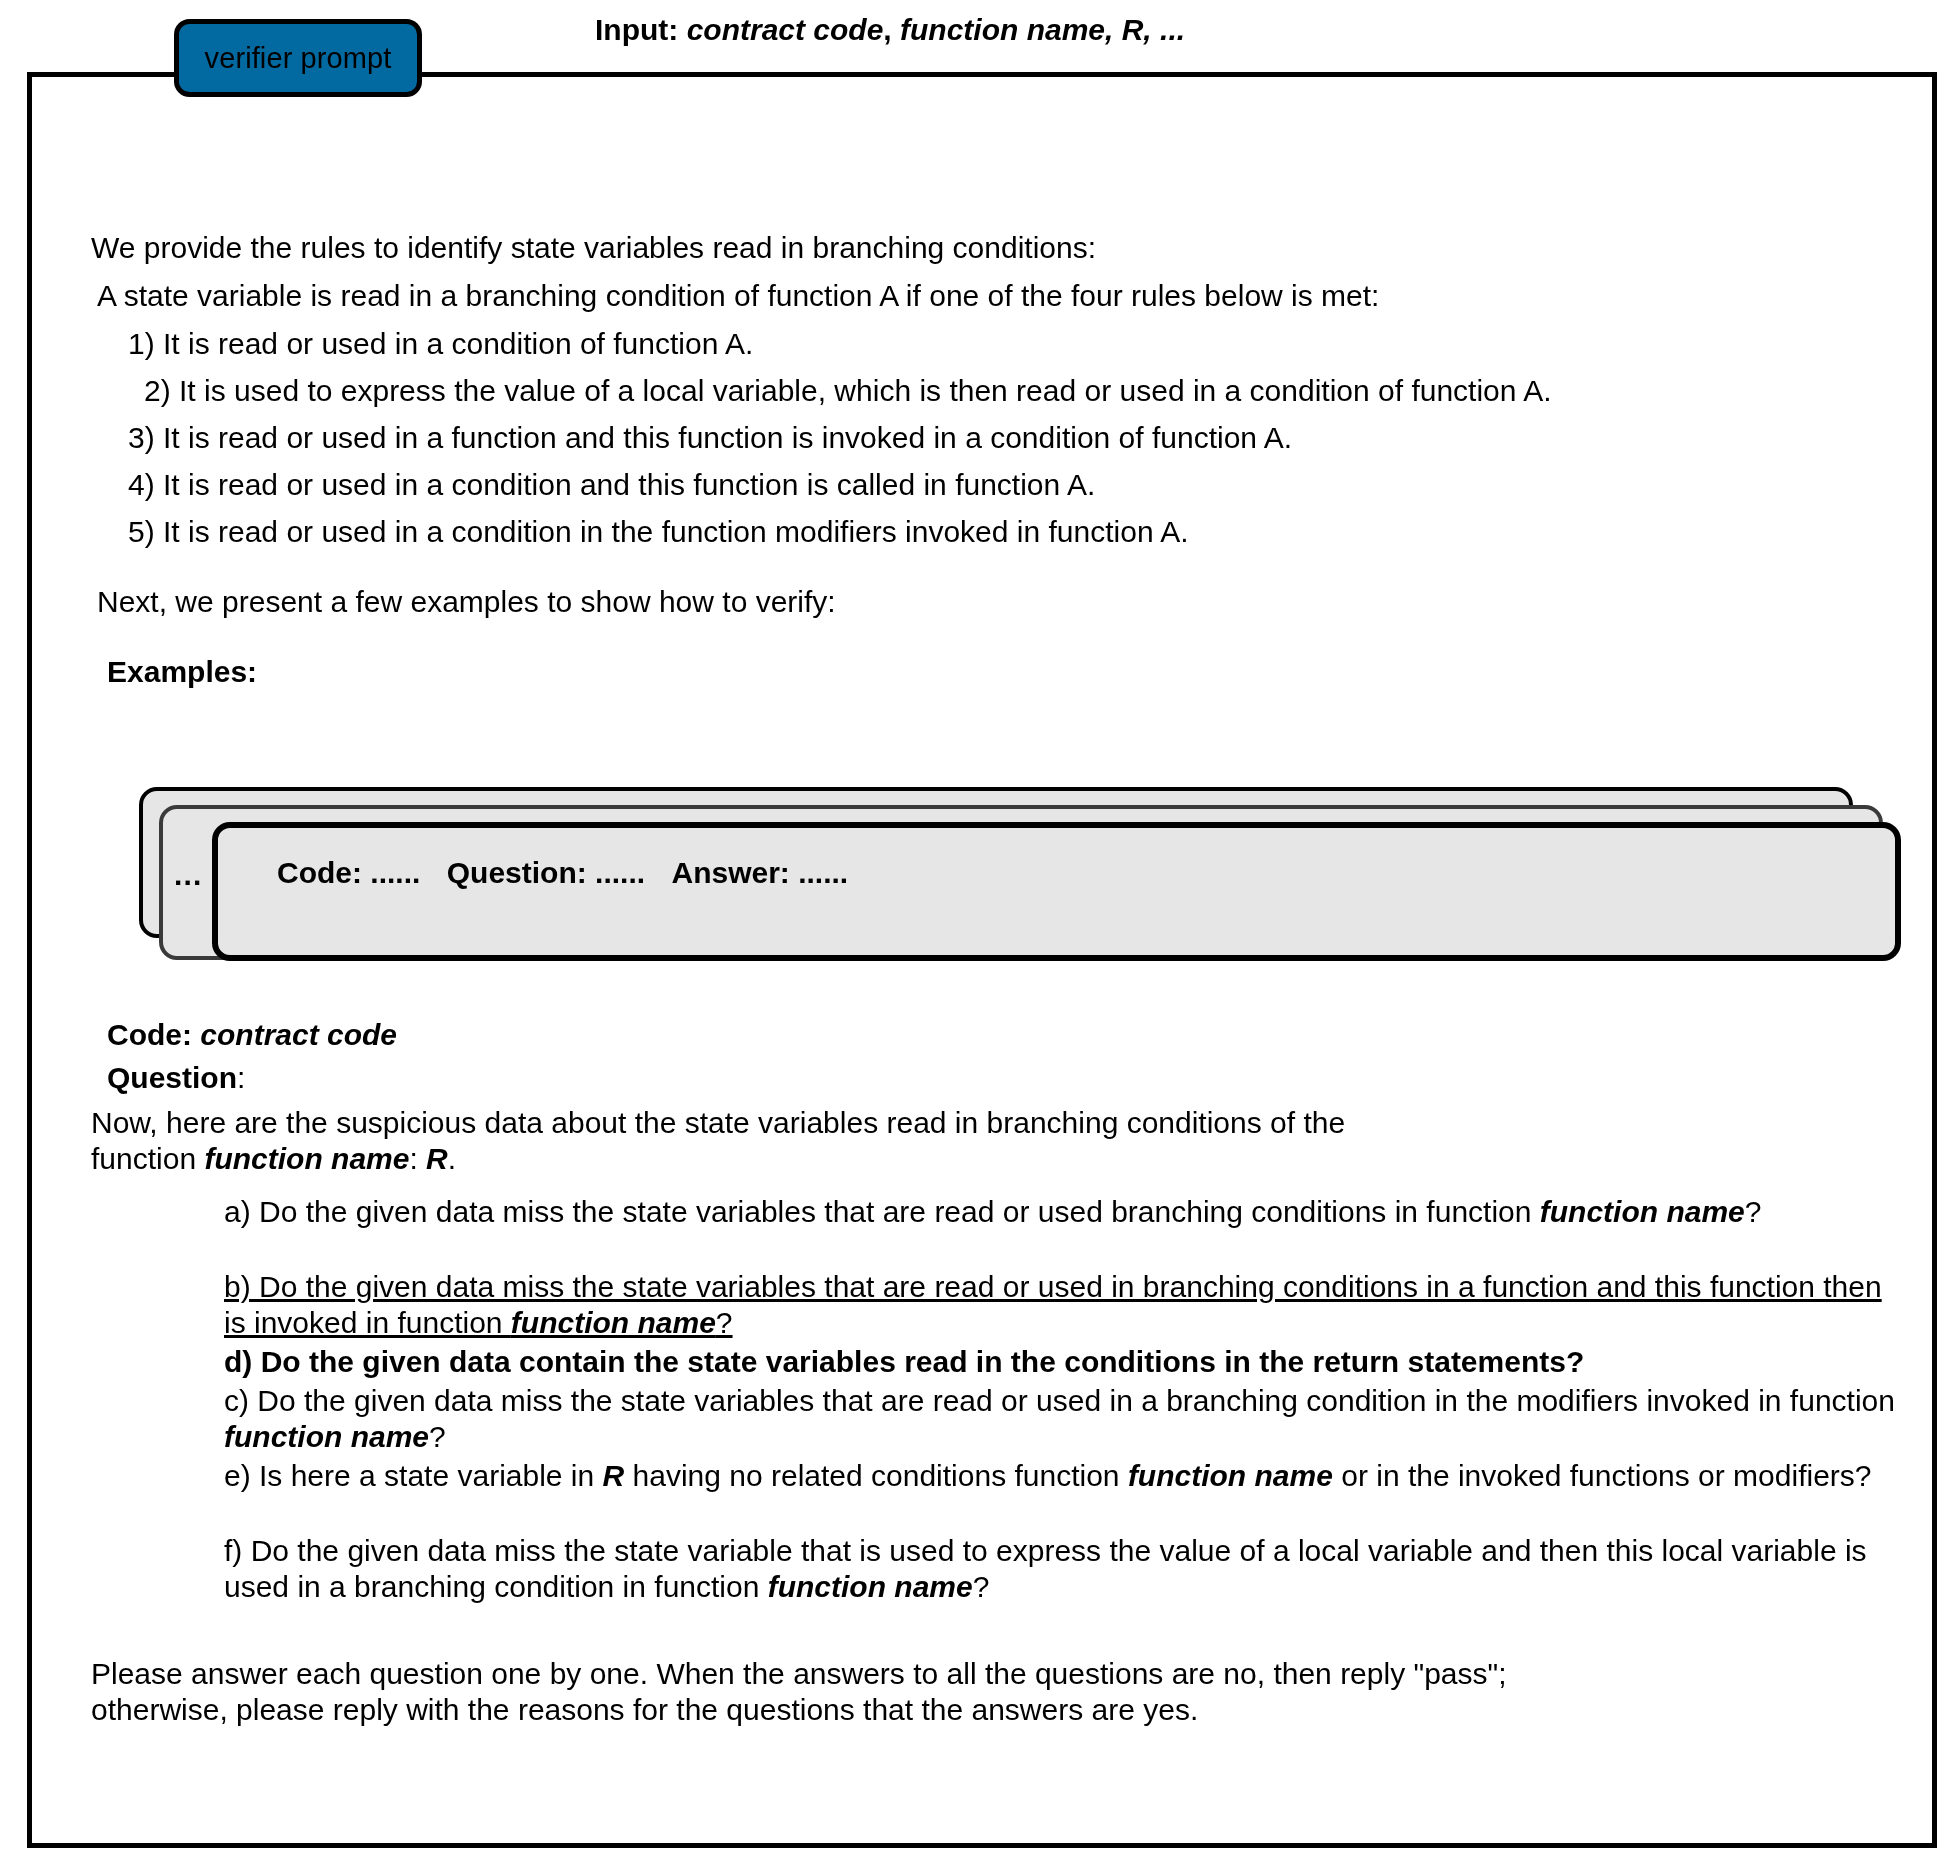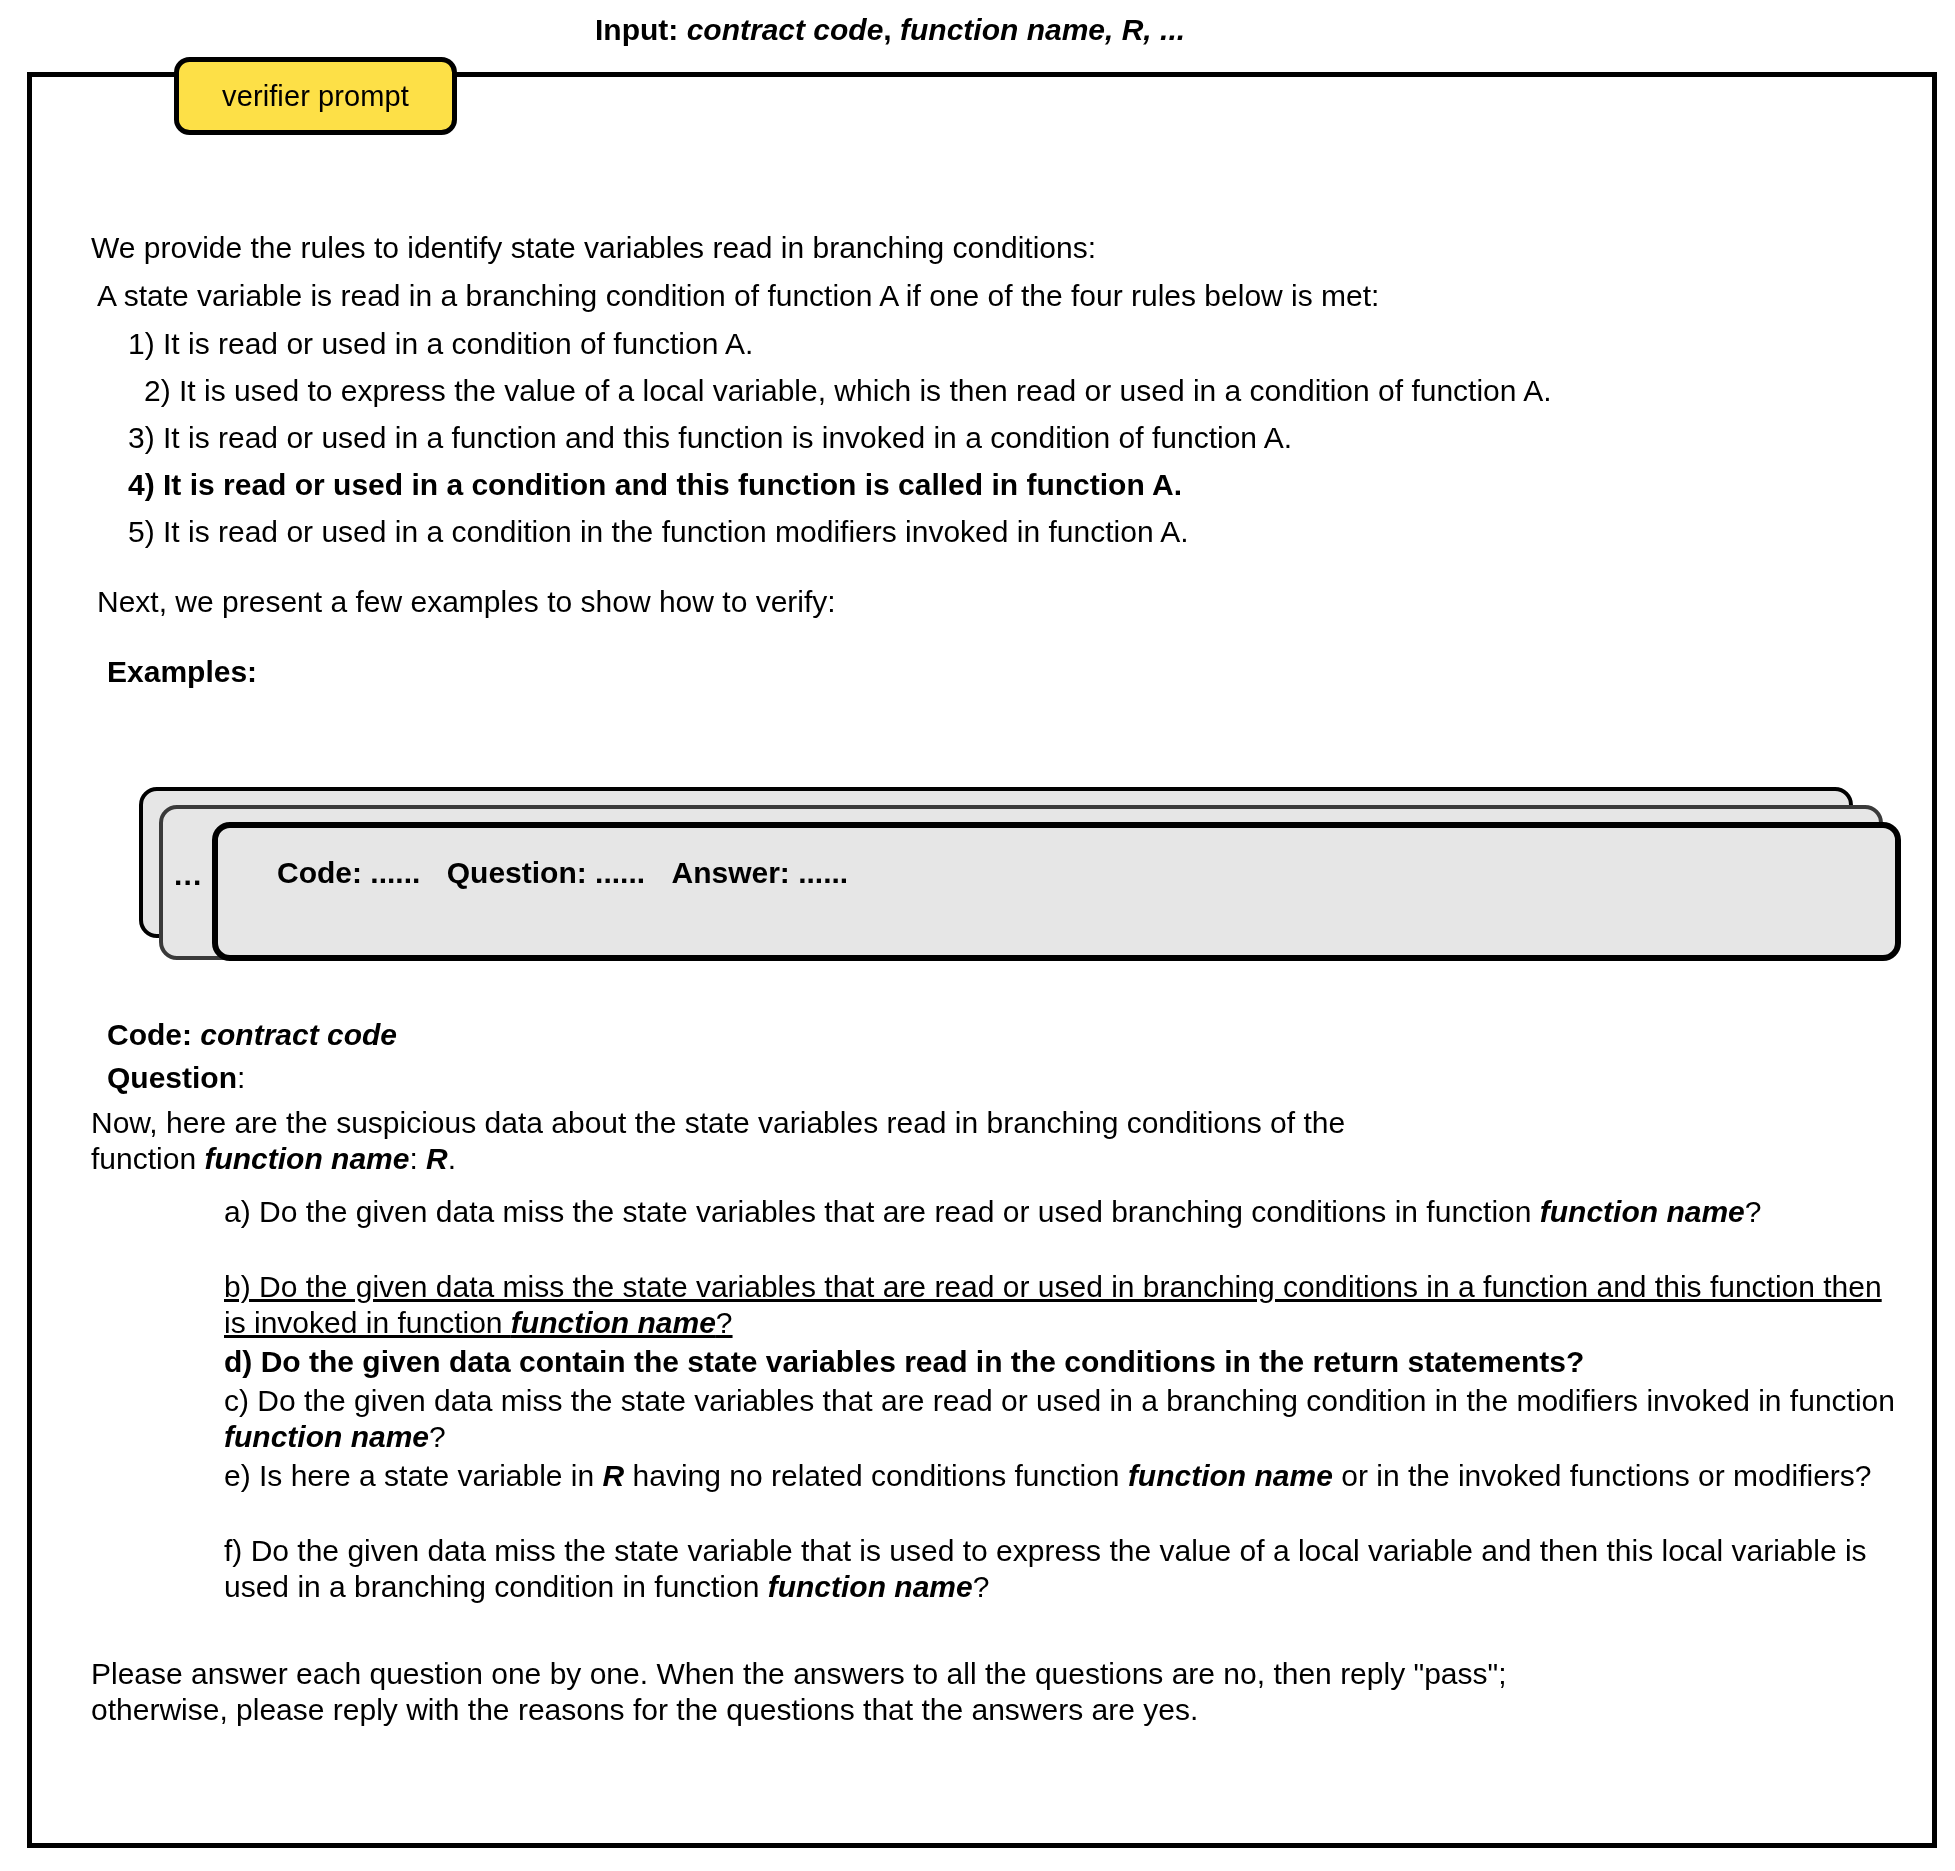--- a/index.html
+++ b/index.html
@@ -33,31 +33,30 @@
     border: 5.4px solid #000000;
     box-sizing: border-box;
     background: #ffffff;
   }
 
   
   .tab {
     position: absolute;
     left: 174px;
     top: 19px;
-    width: 283px;
+    width: 248px;
     height: 78px;
     border: 5.4px solid #000000;
     border-radius: 15.6px;
-    background: #fde047;
+    background: #0369a1;
     box-sizing: border-box;
     display: flex;
     align-items: center;
     justify-content: center;
     z-index: 5;
-    margin-top: 38px;
   }
   .tab-label {
     font-size: 29px;
     line-height: 1;
     letter-spacing: 0.1px;
     white-space: nowrap;
   }
 
   
   .header-caption {
@@ -162,21 +161,21 @@
 
   <div class="frame">
     <div class="body">
 
       <div class="ln indent-base" style="top:153px;">We provide the rules to identify state variables read in branching conditions:</div>
       <div class="ln indent-base2" style="top:201px;">A state variable is read in a branching condition of function A if one of the four rules below is met:</div>
 
       <div class="ln indent-rule" style="top:249px;">1) It is read or used in a condition of function A.</div>
       <div class="ln indent-rule" style="top:296px;margin-left:16px;">2) It is used to express the value of a local variable, which is then read or used in a condition of function A.</div>
       <div class="ln indent-rule" style="top:343px;">3) It is read or used in a function and this function is invoked in a condition of function A.</div>
-      <div class="ln indent-rule" style="top:390px;font-weight:bold;">4) It is read or used in a condition and this function is called in function A.</div>
+      <div class="ln indent-rule" style="top:390px;">4) It is read or used in a condition and this function is called in function A.</div>
       <div class="ln indent-rule" style="top:437px;">5) It is read or used in a condition in the function modifiers invoked in function A.</div>
 
       <div class="ln indent-base2" style="top:507px;">Next, we present a few examples to show how to verify:</div>
 
       <div class="ln indent-head b" style="top:577px;">Examples:</div>
 
       <div class="cards">
         <div class="card back"></div>
         <div class="card mid"></div>
         <div class="ellipsis-mark">...</div>

